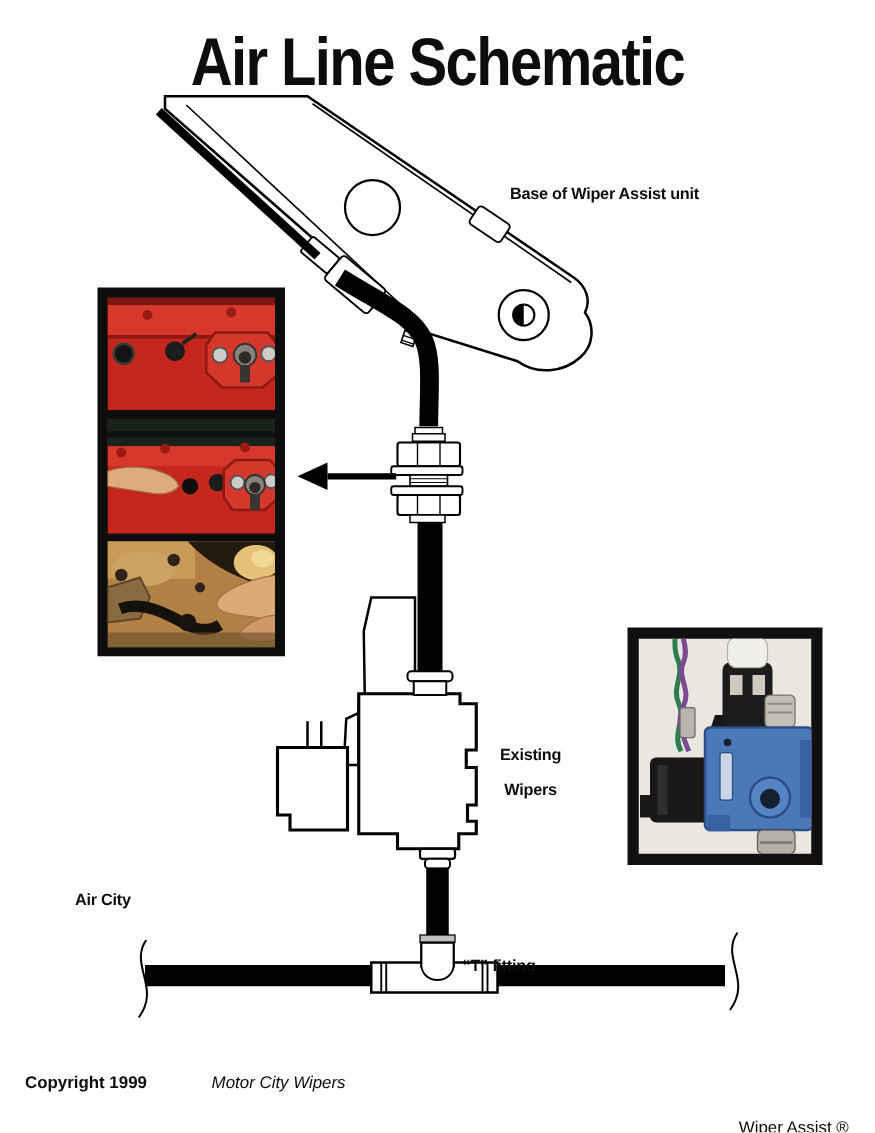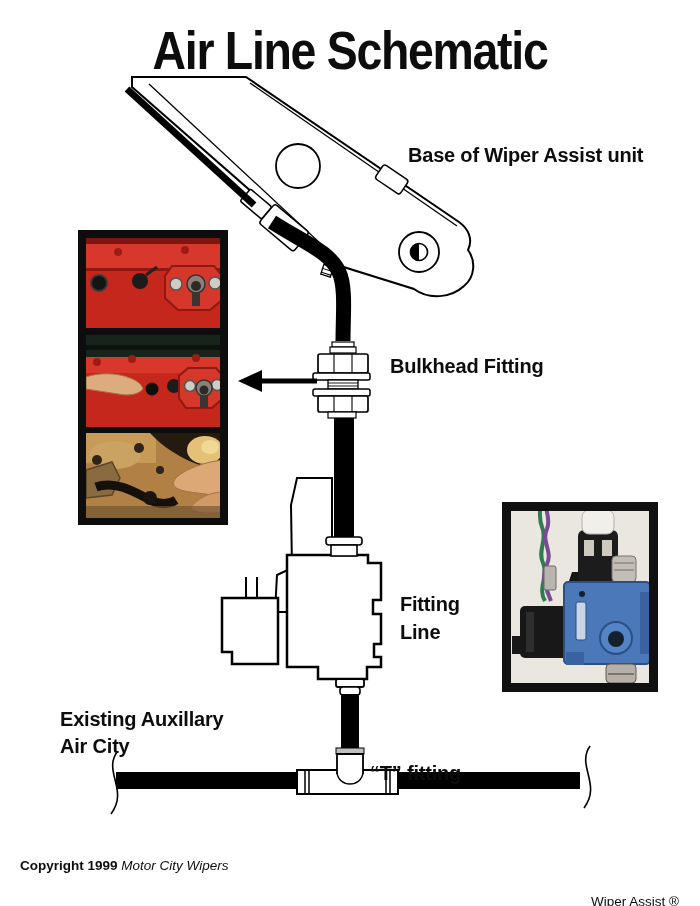--- a/index.html
+++ b/index.html
@@ -2,32 +2,32 @@
 <html><head>
 <meta charset="utf-8">
 <style>
   html,body{margin:0;padding:0;background:#fff;}
   .canvas{position:relative;width:700px;height:906px;background:#ffffff;
           font-family:"Liberation Sans",sans-serif;overflow:hidden;color:#0d0d0d;}
   .canvas svg{position:absolute;left:0;top:0;}
   .title{position:absolute;left:0;right:0;top:22px;text-align:center;
          font-size:54px;font-weight:bold;letter-spacing:-1.5px;line-height:1.05;
          transform:scaleX(.86);transform-origin:50% 50%;white-space:nowrap;}
-  .lbl{position:absolute;font-weight:bold;font-size:20px;line-height:26px;
-       letter-spacing:-0.2px;white-space:nowrap;}
+  .lbl{position:absolute;font-weight:bold;font-size:13px;line-height:26px;
+       letter-spacing:-0.2px;white-space:nowrap;text-align:center;}
   .lbl-base{left:408px;top:142px;}
   .lbl-bulkhead{left:390px;top:353px;}
   .lbl-solenoid{left:400px;top:590px;line-height:28px;}
   .lbl-aux{left:60px;top:706px;line-height:27px;}
   .lbl-tfit{left:370px;top:760px;}
   .foot{position:absolute;top:858px;font-size:13.5px;line-height:16px;white-space:nowrap;}
   .foot-left{left:20px;}
   .foot-right{right:21px;font-weight:normal;margin-top:36px;}
   .foot-left .b{font-weight:bold;}
-  .foot-left .i{font-style:italic;font-weight:normal;}
+  .foot-left .i{font-style:italic;font-weight:normal;margin-left:48px;}
 </style>
 </head>
 <body>
 
 <div class="canvas">
 
   <svg width="700" height="906" viewBox="0 0 700 906">
     <defs>
       <clipPath id="p1">
           <rect x="86" y="238" width="134" height="90"></rect>
@@ -210,30 +210,28 @@
         <path d="M608,674 h26" stroke="#7a766e" stroke-width="2"></path>
       </g>
     </g>
   </svg>
 
   <div class="title">Air Line Schematic</div>
 
   <div class="lbl lbl-base">Base of Wiper Assist unit</div>
 
   <div class="lbl lbl-bulkhead">
-    <div>Bulkhead Fitting</div>
   </div>
 
   <div class="lbl lbl-solenoid">
-    <div>Fitting</div>
-    <div>Line</div>
+    <div>Existing</div>
+    <div>Wipers</div>
   </div>
 
   <div class="lbl lbl-aux">
-    <div>Existing Auxillary</div>
     <div>Air City</div>
   </div>
 
   <div class="lbl lbl-tfit">“T” fitting</div>
 
   <div class="foot foot-left">
     <span class="b">Copyright 1999</span>
     <span class="i">Motor City Wipers</span>
   </div>
 

